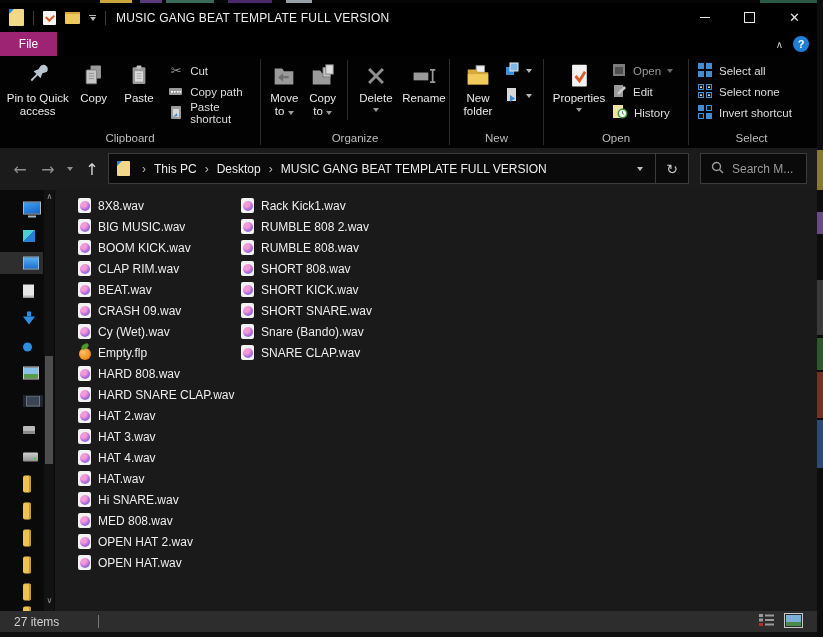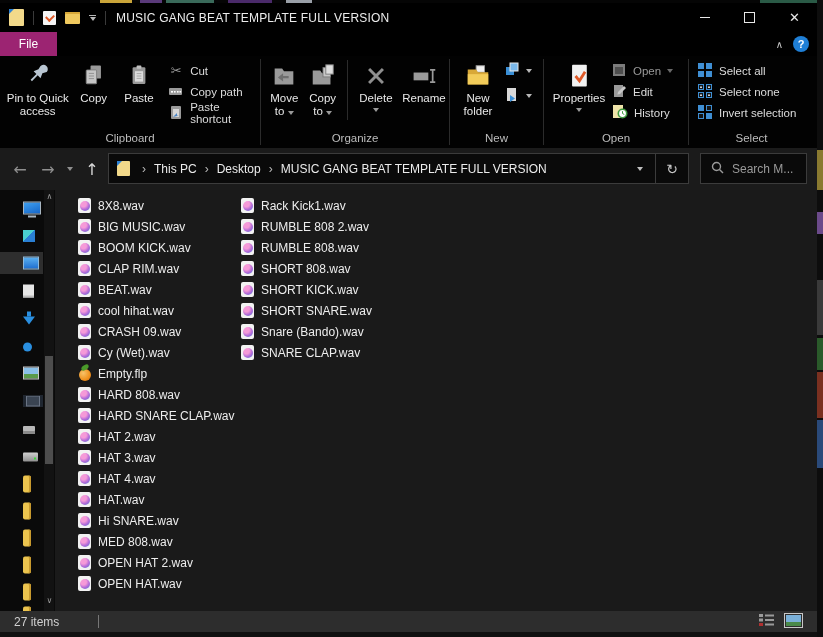--- a/index.html
+++ b/index.html
@@ -386,21 +386,21 @@
                 </svg></span>
             <span>Select none</span>
           </div>
           <div class="smallbtn">
             <span><svg width="16" height="16">
                   <rect x="1" y="1" width="6" height="6" fill="#3f8fd4"></rect>
                   <rect x="9.5" y="1.5" width="5" height="5" fill="#151515" stroke="#3f8fd4"></rect>
                   <rect x="1.5" y="9.5" width="5" height="5" fill="#151515" stroke="#3f8fd4"></rect>
                   <rect x="9" y="9" width="6" height="6" fill="#3f8fd4"></rect>
                 </svg></span>
-            <span>Invert selection</span>
+            <span>Invert shortcut</span>
           </div>
         </div>
       </div>
       <div class="glabel">Select</div>
     </div>
   </div>
 
   <div class="abs addrrow">
     <span class="navic" style="left:8px;width:24px;color:#8f8f8f;font-size:16px">←</span>
     <span class="navic" style="left:36px;width:24px;color:#8f8f8f;font-size:16px">→</span>
@@ -509,24 +509,20 @@
           <div class="frow">
             <span class="fi fi-wav"></span>
             <span class="fname">CLAP RIM.wav</span>
           </div>
           <div class="frow">
             <span class="fi fi-wav"></span>
             <span class="fname">BEAT.wav</span>
           </div>
           <div class="frow">
             <span class="fi fi-wav"></span>
-            <span class="fname">cool hihat.wav</span>
-          </div>
-          <div class="frow">
-            <span class="fi fi-wav"></span>
             <span class="fname">CRASH 09.wav</span>
           </div>
           <div class="frow">
             <span class="fi fi-wav"></span>
             <span class="fname">Cy (Wet).wav</span>
           </div>
           <div class="frow">
             <span class="fi fi-flp"></span>
             <span class="fname">Empty.flp</span>
           </div>

